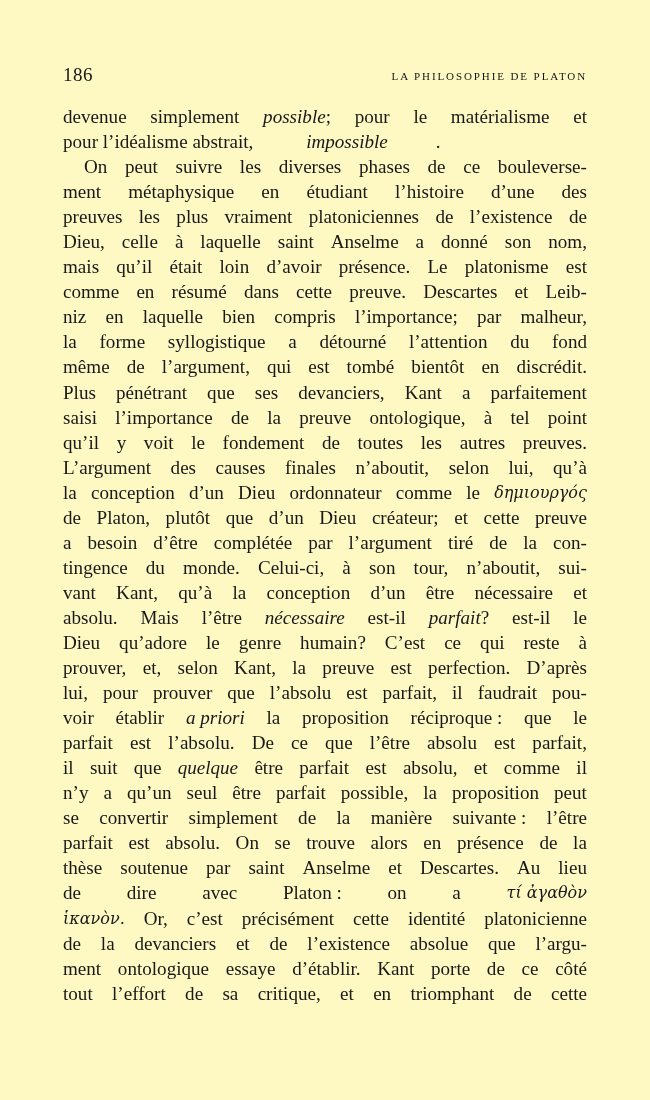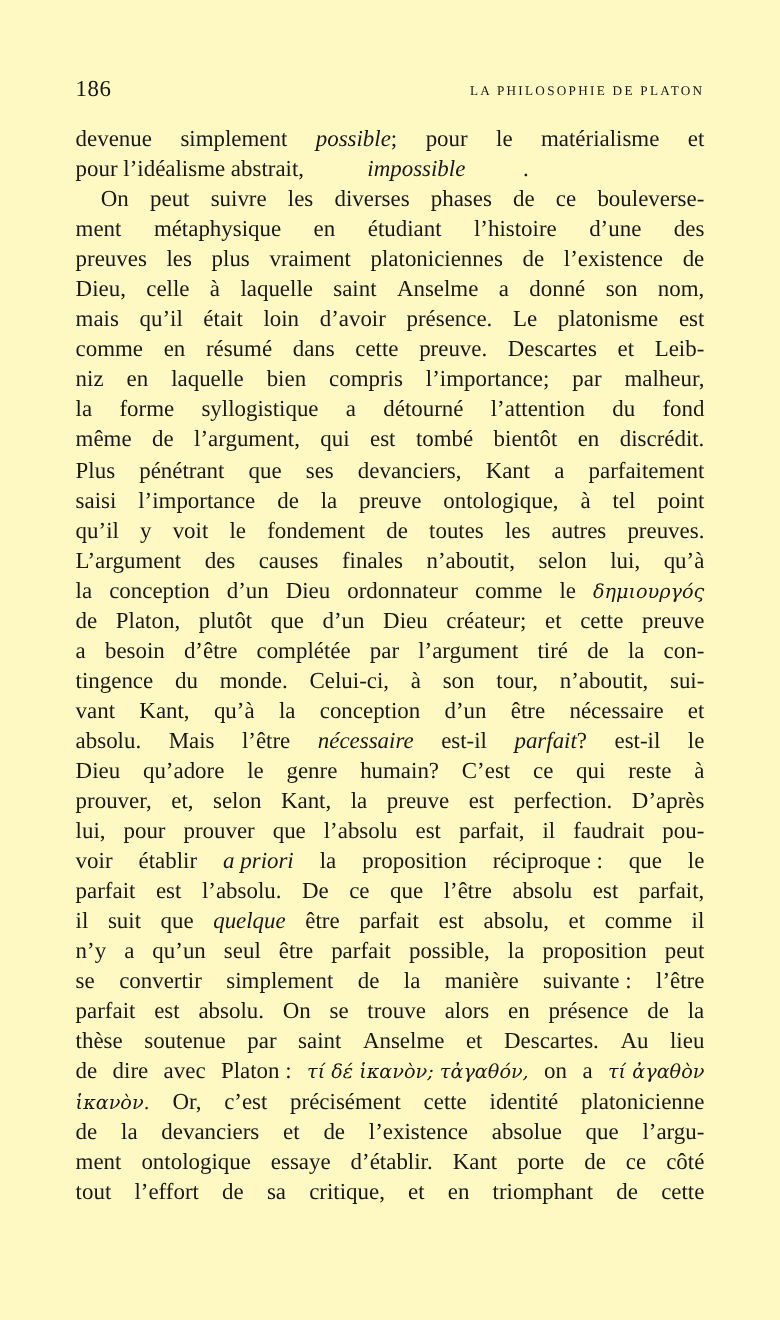--- a/index.html
+++ b/index.html
@@ -122,20 +122,20 @@
       <div class="line just"><span class="w">Dieu</span><span class="w">qu’adore</span><span class="w">le</span><span class="w">genre</span><span class="w">humain?</span><span class="w">C’est</span><span class="w">ce</span><span class="w">qui</span><span class="w">reste</span><span class="w">à</span></div>
       <div class="line just"><span class="w">prouver,</span><span class="w">et,</span><span class="w">selon</span><span class="w">Kant,</span><span class="w">la</span><span class="w">preuve</span><span class="w">est</span><span class="w">perfection.</span><span class="w">D’après</span></div>
       <div class="line just"><span class="w">lui,</span><span class="w">pour</span><span class="w">prouver</span><span class="w">que</span><span class="w">l’absolu</span><span class="w">est</span><span class="w">parfait,</span><span class="w">il</span><span class="w">faudrait</span><span class="w">pou-</span></div>
       <div class="line just"><span class="w">voir</span><span class="w">établir</span><span class="w it">a priori</span><span class="w">la</span><span class="w">proposition</span><span class="w">réciproque :</span><span class="w">que</span><span class="w">le</span></div>
       <div class="line just"><span class="w">parfait</span><span class="w">est</span><span class="w">l’absolu.</span><span class="w">De</span><span class="w">ce</span><span class="w">que</span><span class="w">l’être</span><span class="w">absolu</span><span class="w">est</span><span class="w">parfait,</span></div>
       <div class="line just"><span class="w">il</span><span class="w">suit</span><span class="w">que</span><span class="w it">quelque</span><span class="w">être</span><span class="w">parfait</span><span class="w">est</span><span class="w">absolu,</span><span class="w">et</span><span class="w">comme</span><span class="w">il</span></div>
       <div class="line just"><span class="w">n’y</span><span class="w">a</span><span class="w">qu’un</span><span class="w">seul</span><span class="w">être</span><span class="w">parfait</span><span class="w">possible,</span><span class="w">la</span><span class="w">proposition</span><span class="w">peut</span></div>
       <div class="line just"><span class="w">se</span><span class="w">convertir</span><span class="w">simplement</span><span class="w">de</span><span class="w">la</span><span class="w">manière</span><span class="w">suivante :</span><span class="w">l’être</span></div>
       <div class="line just"><span class="w">parfait</span><span class="w">est</span><span class="w">absolu.</span><span class="w">On</span><span class="w">se</span><span class="w">trouve</span><span class="w">alors</span><span class="w">en</span><span class="w">présence</span><span class="w">de</span><span class="w">la</span></div>
       <div class="line just"><span class="w">thèse</span><span class="w">soutenue</span><span class="w">par</span><span class="w">saint</span><span class="w">Anselme</span><span class="w">et</span><span class="w">Descartes.</span><span class="w">Au</span><span class="w">lieu</span></div>
-      <div class="line just"><span class="w">de</span><span class="w">dire</span><span class="w">avec</span><span class="w">Platon :</span><span class="w gr">τί δέ ἱκανὸν; τἀγαθόν,</span><span class="w">on</span><span class="w">a</span><span class="w gr">τί ἀγαθὸν</span></div>
+      <div class="line just"><span class="w">de</span><span class="w">dire</span><span class="w">avec</span><span class="w">Platon :</span><span class="w">on</span><span class="w">a</span><span class="w gr">τί ἀγαθὸν</span></div>
       <div class="line just"><span class="w gr">ἱκανὸν.</span><span class="w">Or,</span><span class="w">c’est</span><span class="w">précisément</span><span class="w">cette</span><span class="w">identité</span><span class="w">platonicienne</span></div>
       <div class="line just"><span class="w">de</span><span class="w">la</span><span class="w">devanciers</span><span class="w">et</span><span class="w">de</span><span class="w">l’existence</span><span class="w">absolue</span><span class="w">que</span><span class="w">l’argu-</span></div>
       <div class="line just"><span class="w">ment</span><span class="w">ontologique</span><span class="w">essaye</span><span class="w">d’établir.</span><span class="w">Kant</span><span class="w">porte</span><span class="w">de</span><span class="w">ce</span><span class="w">côté</span></div>
       <div class="line just"><span class="w">tout</span><span class="w">l’effort</span><span class="w">de</span><span class="w">sa</span><span class="w">critique,</span><span class="w">et</span><span class="w">en</span><span class="w">triomphant</span><span class="w">de</span><span class="w">cette</span></div>
     </div>
 
 </div>
 
 </body></html>

